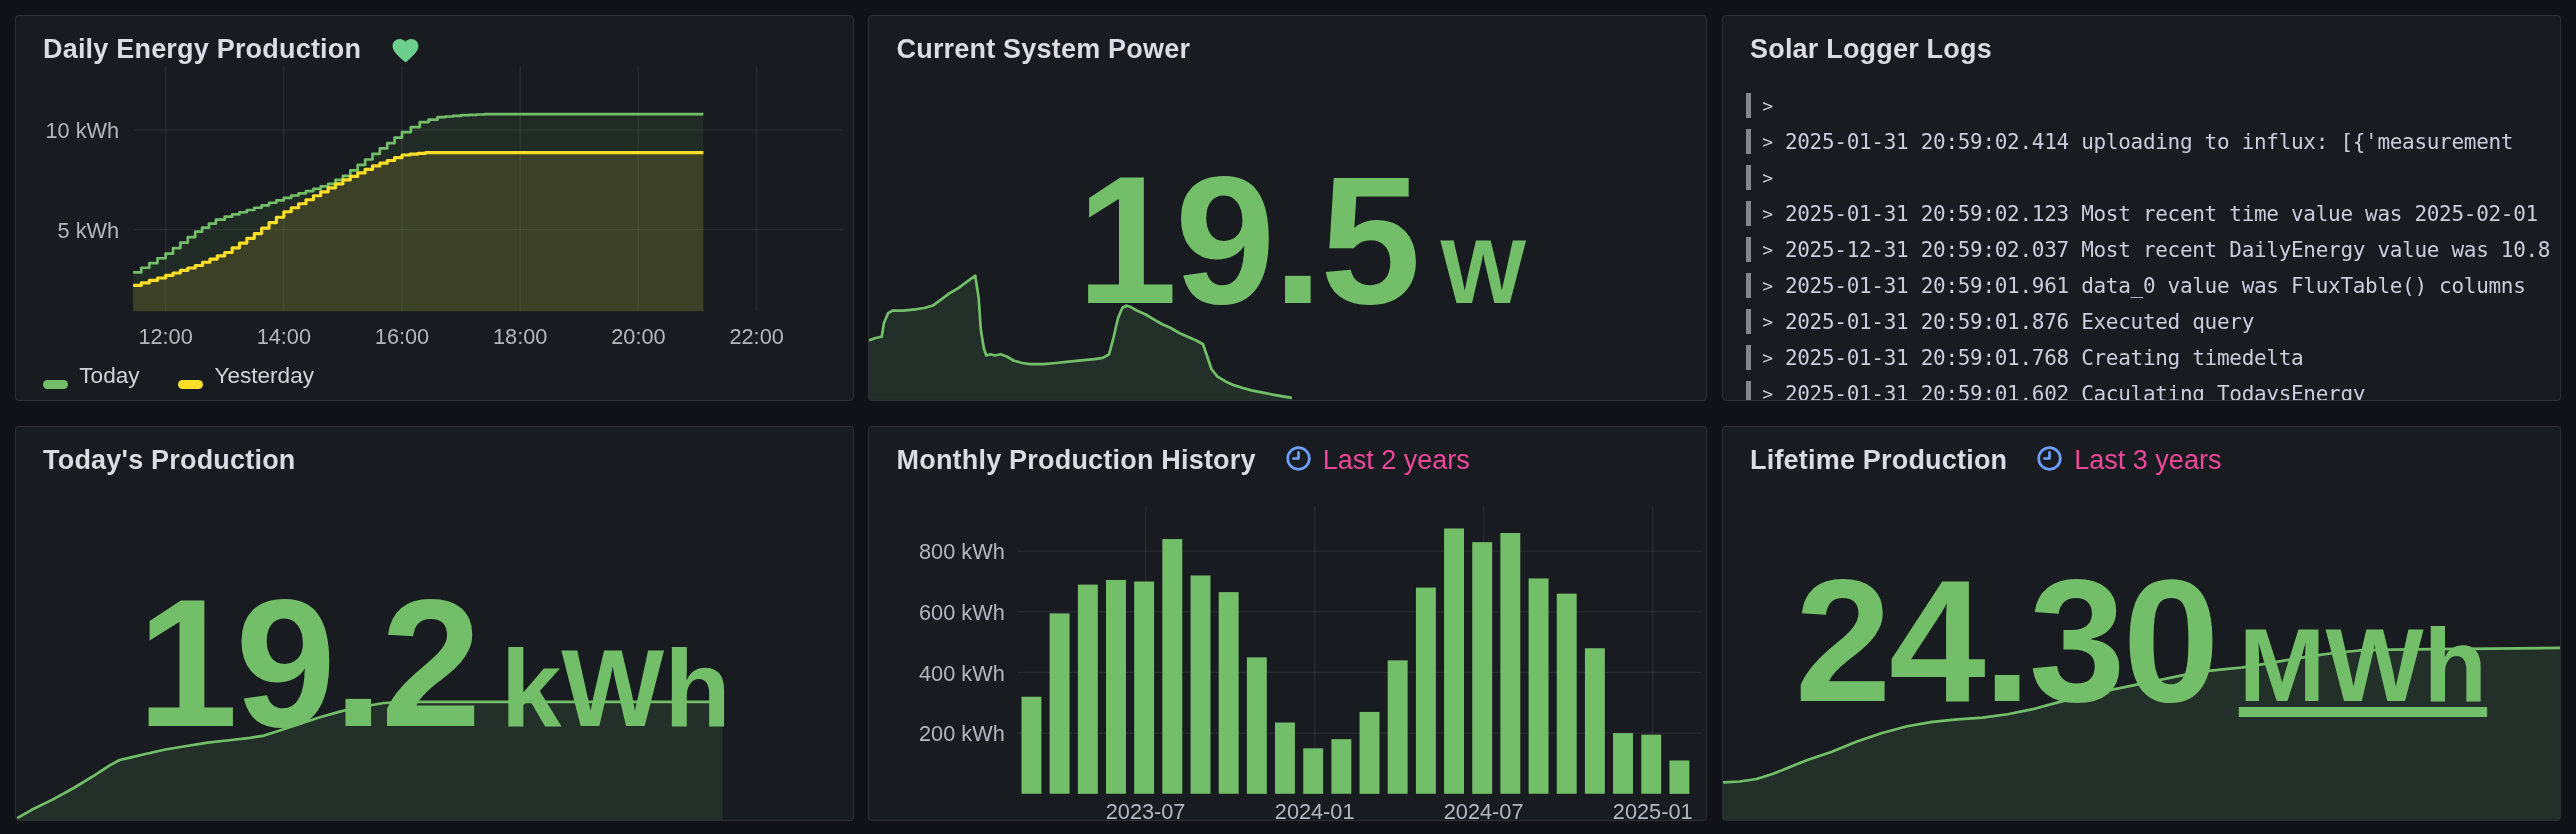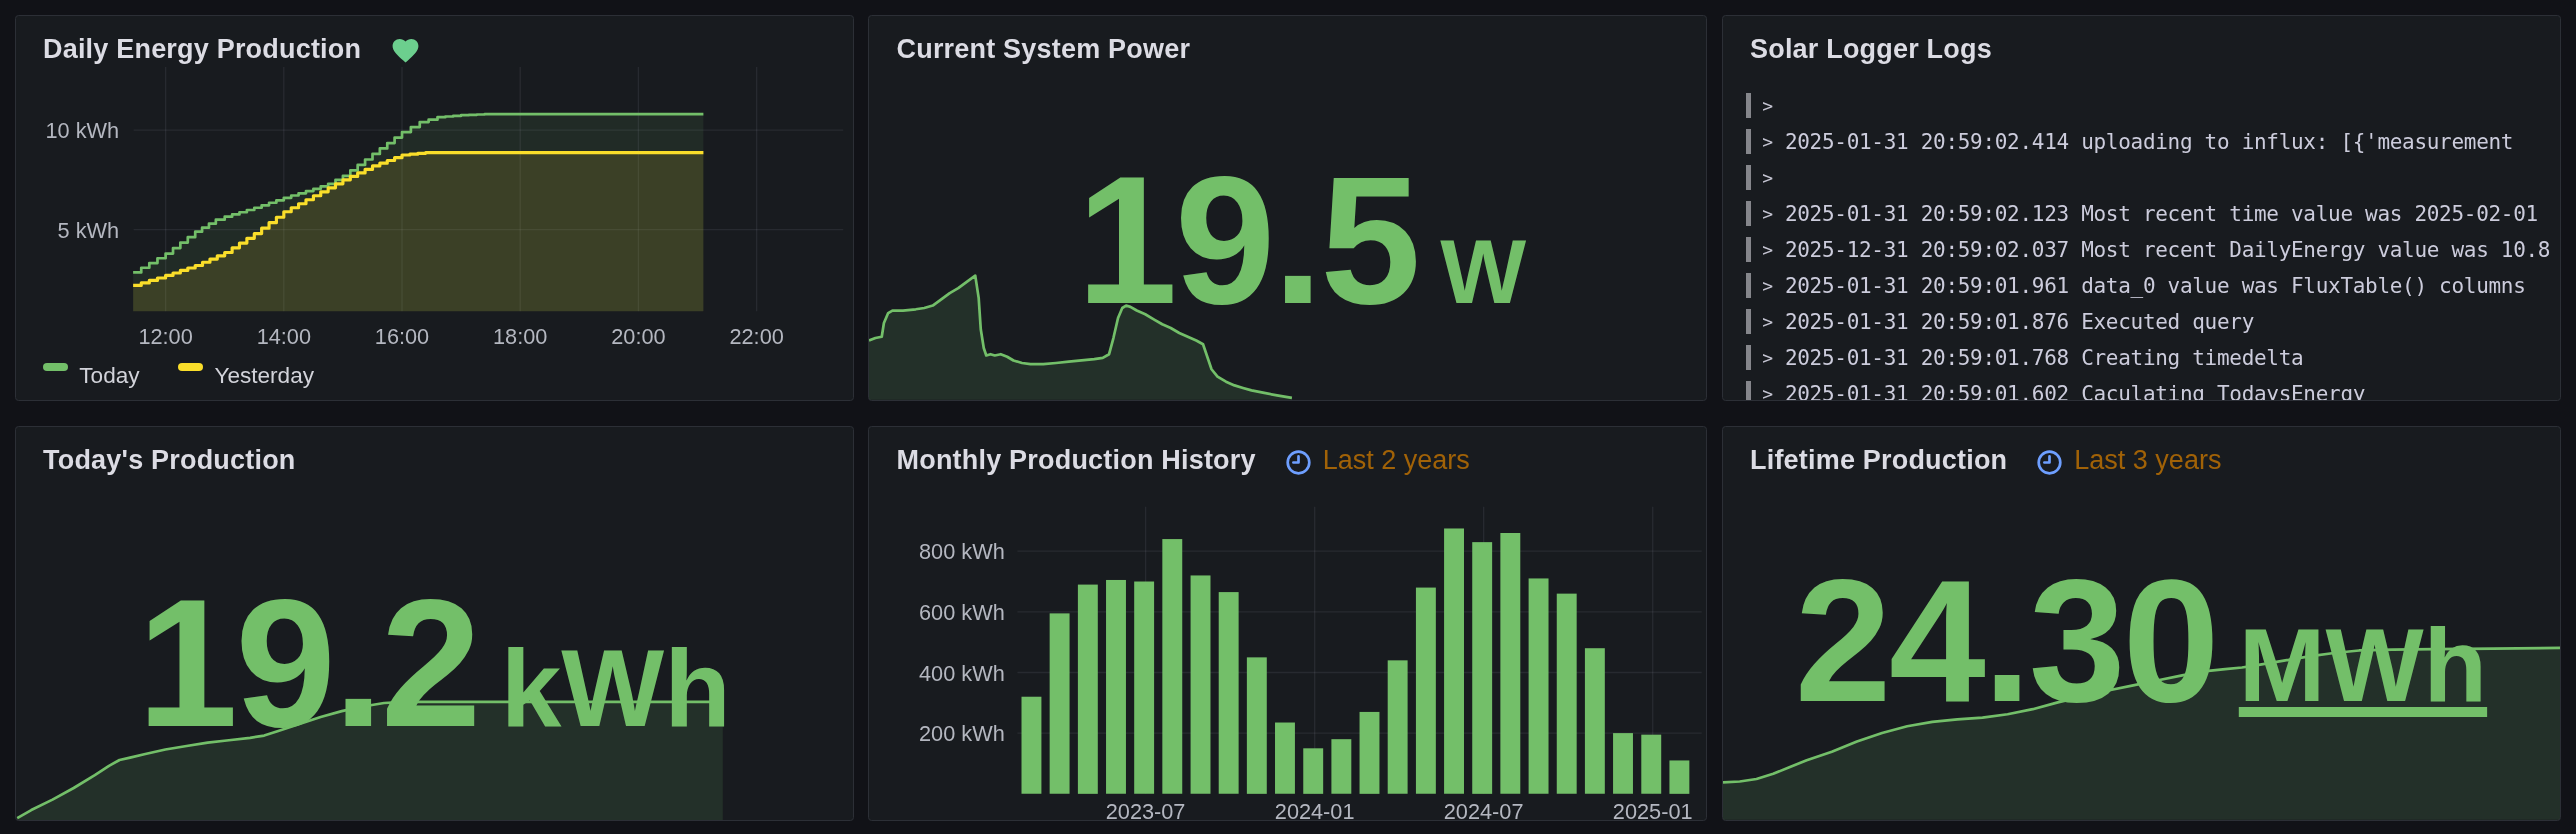--- a/index.html
+++ b/index.html
@@ -3,30 +3,30 @@
 <meta charset="utf-8">
 <style>
   html,body{margin:0;padding:0;background:#111217;width:2576px;height:835px;overflow:hidden;
     font-family:"Liberation Sans",sans-serif;}
   .dash{display:grid;grid-template-columns:839px 839px 839px;grid-template-rows:386px 395px;
     gap:25px 14.5px;padding:14.5px;box-sizing:border-box;width:2576px;height:835px;}
   .panel{position:relative;background:#181b1f;border:0.9px solid #2c2f36;border-radius:3.6px;overflow:hidden;}
   .panel-header{position:absolute;top:0;left:0;right:0;height:54px;display:flex;align-items:center;
     padding:14.5px 0 0 23.5px;gap:25px;z-index:6;box-sizing:border-box;}
   h2.title{margin:4px;font-size:27px;font-weight:600;color:#dcdce4;letter-spacing:0.2px;white-space:nowrap;}
-  .range-pill{display:inline-flex;align-items:flex-end;gap:11px;color:#a16207;font-size:27px;font-weight:500;
+  .range-pill{display:inline-flex;align-items:flex-start;gap:11px;color:#ec4899;font-size:27px;font-weight:500;
     white-space:nowrap;cursor:pointer;}
   .heart{display:inline-flex;margin-top:1.8px;}
   
   svg.chart{position:absolute;inset:0;z-index:1;}
   svg text{font-family:"Liberation Sans",sans-serif;}
   .axis{fill:#b4b7c0;font-size:24px;}
   
   .legend{position:absolute;left:27px;bottom:11px;display:flex;gap:38px;z-index:5;}
-  .legend-item{display:flex;align-items:flex-start;gap:11.8px;font-size:22.6px;color:#d2d3da;cursor:pointer;}
+  .legend-item{display:flex;align-items:flex-end;gap:11.8px;font-size:22.6px;color:#d2d3da;cursor:pointer;}
   .legend-pill{width:25px;height:8.1px;border-radius:4.5px;}
   
   .stat-wrap{position:absolute;inset:0;display:flex;justify-content:center;align-items:center;z-index:4;}
   .stat-line{display:flex;align-items:baseline;gap:22px;}
   .stat-value{font-weight:700;color:#73BF69;letter-spacing:-2.7px;line-height:1;}
   .stat-unit{font-weight:700;color:#73BF69;line-height:1;}
   .v200{font-size:181px;} .v192{font-size:174px;}
   .u100{font-size:91px;} .u120{font-size:109px;} .u115{font-size:104px;text-decoration:underline;}
   .dy36{transform:translateY(33px);margin-left:28px;} .dy44{transform:translateY(40px);} .dy20{transform:translateY(18px);}
   svg.spark{position:absolute;left:0;bottom:0;z-index:1;}

